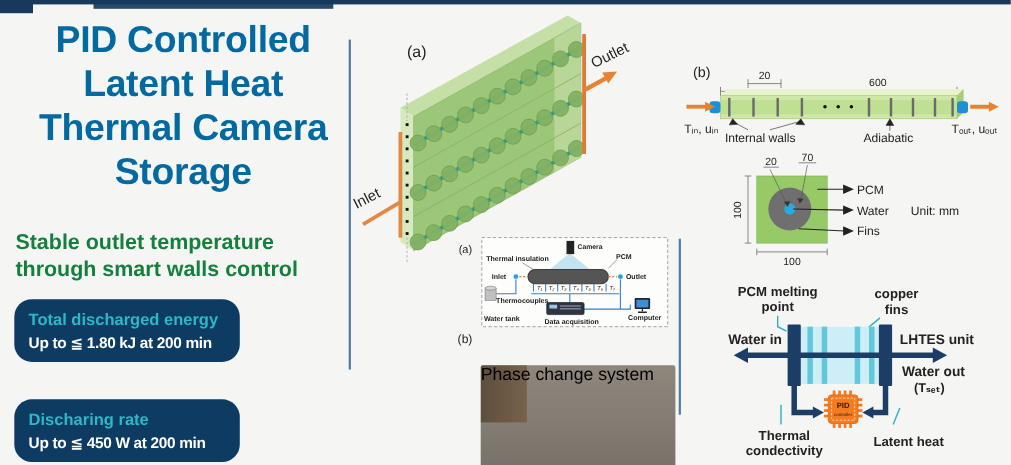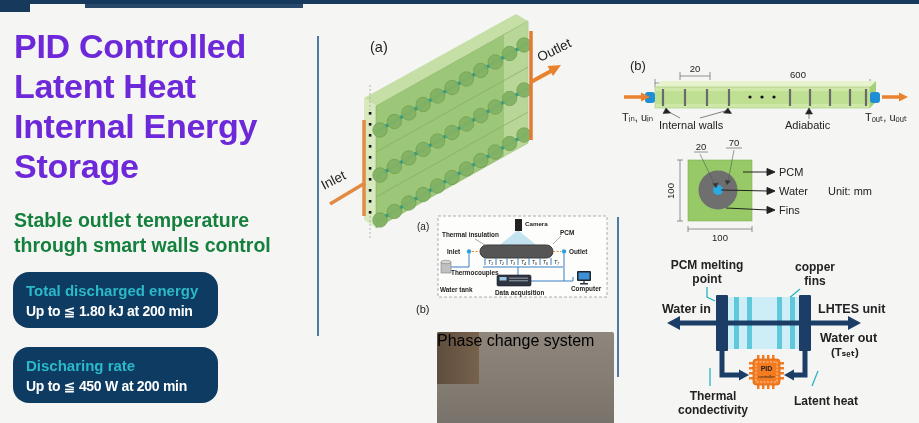--- a/index.html
+++ b/index.html
@@ -7,22 +7,22 @@
           font-family:"Liberation Sans","DejaVu Sans",sans-serif;}
   #canvas *{box-sizing:border-box;}
   .abs{position:absolute;}
   svg{position:absolute;overflow:visible;font-family:"Liberation Sans","DejaVu Sans",sans-serif;}
   svg text{fill:#222;}
 
   .top-bar{left:0;top:0;width:919px;height:4px;background:#16395c;}
   .corner-block{left:0;top:0;width:30px;height:12px;background:#16395c;}
   .top-notch{left:85px;top:0;width:218px;height:8px;background:#16395c;opacity:.92;}
 
-  .title{left:14px;top:26px;width:305px;font-size:34px;font-weight:bold;
-         color:#6d28d9;line-height:40px;letter-spacing:-0.3px;}
+  .title{left:14px;top:16px;width:305px;font-size:34px;font-weight:bold;
+         color:#0369a1;line-height:40px;letter-spacing:-0.3px;text-align:center;}
   .subtitle{left:14px;top:208px;width:300px;font-size:19.5px;font-weight:bold;
             color:#15803d;line-height:25px;}
 
   .stat-box{background:#0e3b61;border-radius:16px;padding:10px 3px 9px 13px;}
   .stat-title{color:#2bb9ca;font-weight:bold;font-size:15px;white-space:nowrap;}
   .stat-value{color:#ffffff;font-weight:600;font-size:14px;margin-top:4px;
               white-space:nowrap;letter-spacing:-0.3px;}
   .stat-value.small{font-size:12.5px;}
 
   .divider{width:2px;background:#4d7ba6;}
@@ -60,33 +60,33 @@
 
 <div id="canvas">
 
   <div class="abs top-bar"></div>
   <div class="abs corner-block"></div>
   <div class="abs top-notch"></div>
 
   <div class="abs title">
     <div>PID Controlled</div>
     <div>Latent Heat</div>
-    <div>Internal Energy</div>
+    <div>Thermal Camera</div>
     <div>Storage</div>
   </div>
   <div class="abs subtitle">
     <div>Stable outlet temperature</div>
     <div>through smart walls control</div>
   </div>
 
   <div class="abs stat-box" style="left:13px;top:272px;width:205px;">
     <div class="stat-title">Total discharged energy</div>
     <div class="stat-value">Up to ≦ 1.80 kJ at 200 min</div>
   </div>
-  <div class="abs stat-box" style="left:13px;top:347px;width:205px;">
+  <div class="abs stat-box" style="left:13px;top:363px;width:205px;">
     <div class="stat-title">Discharing rate</div>
     <div class="stat-value">Up to ≦ 450 W at 200 min</div>
   </div>
 
   <div class="abs divider" style="left:317px;top:36px;height:300px;"></div>
   <div class="abs divider" style="left:617px;top:217px;height:160px;"></div>
 
   <svg style="left:318px;top:10px;" width="300" height="235" viewBox="0 0 300 235">
     <text x="52" y="42" font-size="14.5" fill="#333">(a)</text>
     <g>

